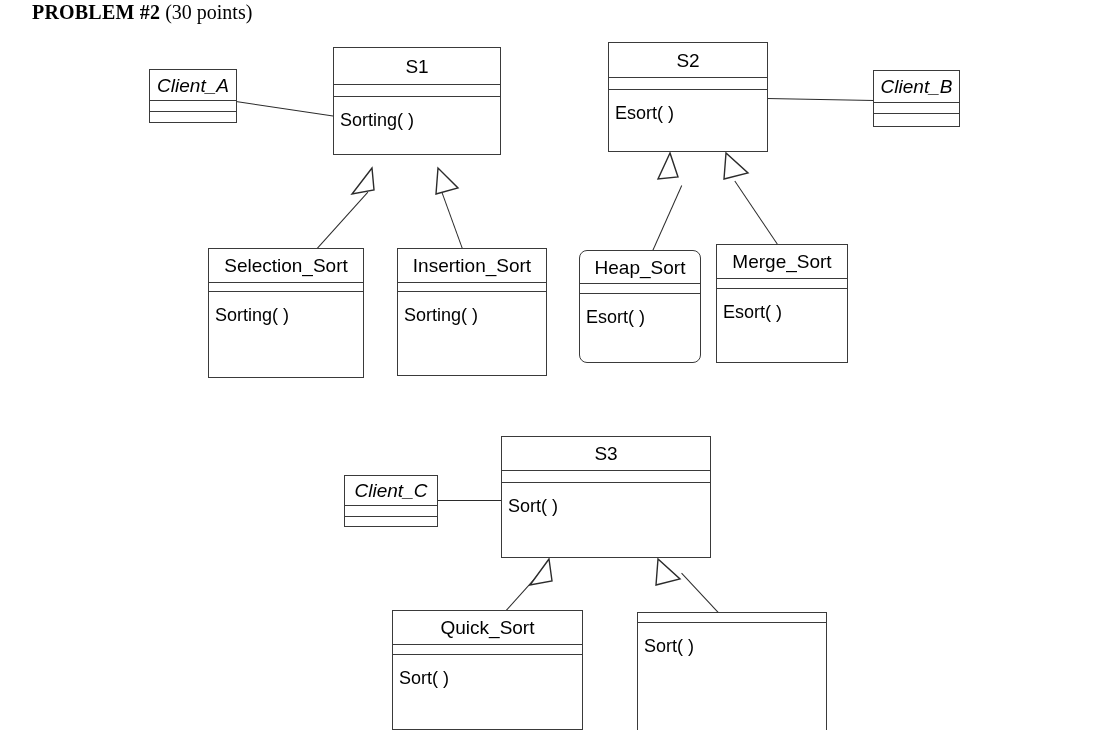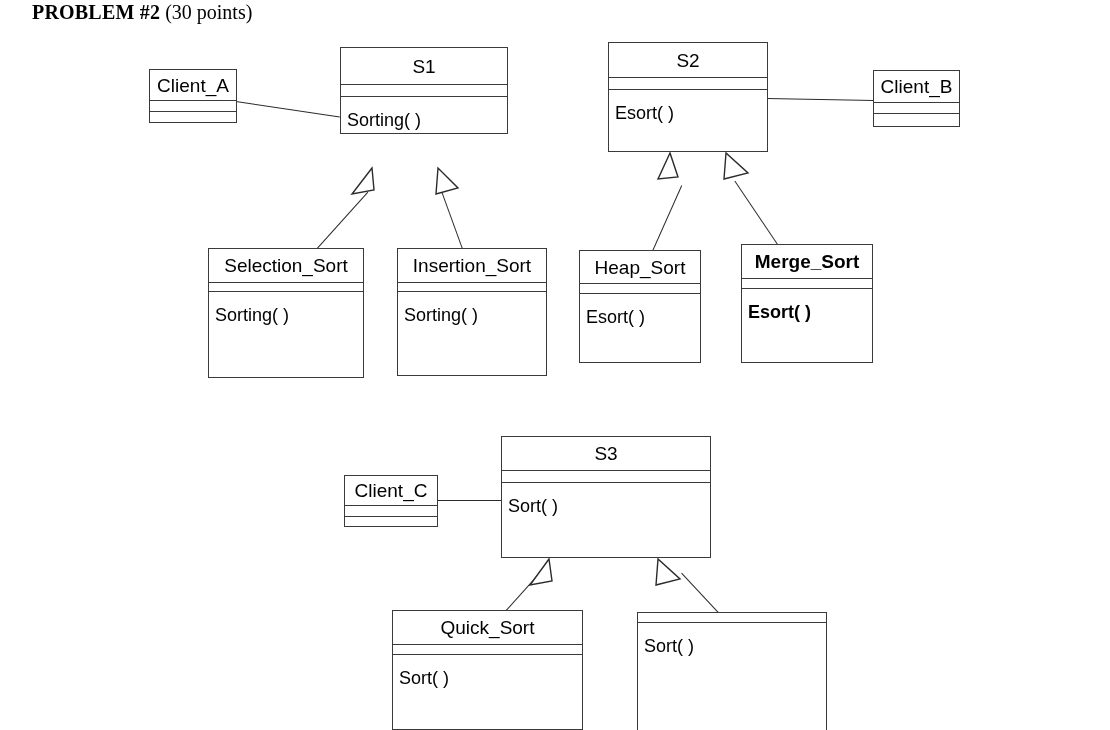--- a/index.html
+++ b/index.html
@@ -68,21 +68,21 @@
     flex: 1 1 auto;
     font-size: 18px;
     line-height: 1;
     padding-left: 6px;
     padding-top: 14px;
     white-space: nowrap;
   }
   .uml-body.empty { padding-top: 0; }
 
   
-  .client-box .uml-title { font-size: 19px; }
+  .client-box .uml-title { font-size: 19px; font-style: italic; }
 
   
   .assoc {
     position: absolute;
     height: 0;
     border-top: 1.2px solid #2b2b2b;
     transform-origin: 0 0;
     z-index: 1;
   }
   
@@ -155,21 +155,21 @@
   <svg class="gen-arrow" style="left:646px; top:557px;" width="42" height="36" viewBox="0 0 42 36">
     <polygon points="12,2 10,28 34,22"></polygon>
   </svg>
 
   <div class="uml-box client-box" style="left:149px; top:69px; width:88px; height:54px;">
     <div class="uml-title" style="height:31px;">Client_A</div>
     <div class="uml-strip" style="height:11px;"></div>
     <div class="uml-body empty"></div>
   </div>
 
-  <div class="uml-box" style="left:340px; top:47px; width:168px; height:87px;">
+  <div class="uml-box" style="left:333px; top:47px; width:168px; height:108px;">
     <div class="uml-title" style="height:37px;">S1</div>
     <div class="uml-strip" style="height:12px;"></div>
     <div class="uml-body">Sorting( )</div>
   </div>
 
   <div class="uml-box" style="left:608px; top:42px; width:160px; height:110px;">
     <div class="uml-title" style="height:35px;">S2</div>
     <div class="uml-strip" style="height:12px;"></div>
     <div class="uml-body">Esort( )</div>
   </div>
@@ -185,27 +185,27 @@
     <div class="uml-strip" style="height:9px;"></div>
     <div class="uml-body">Sorting( )</div>
   </div>
 
   <div class="uml-box" style="left:397px; top:248px; width:150px; height:128px;">
     <div class="uml-title" style="height:34px;">Insertion_Sort</div>
     <div class="uml-strip" style="height:9px;"></div>
     <div class="uml-body">Sorting( )</div>
   </div>
 
-  <div class="uml-box" style="left:579px; top:250px; width:122px; height:113px;">
+  <div class="uml-box" style="left:579px; top:250px; width:122px; height:113px;border-radius:8px;">
     <div class="uml-title" style="height:33px;">Heap_Sort</div>
     <div class="uml-strip" style="height:10px;"></div>
     <div class="uml-body">Esort( )</div>
   </div>
 
-  <div class="uml-box" style="left:741px; top:244px; width:132px; height:119px;font-weight:bold;">
+  <div class="uml-box" style="left:716px; top:244px; width:132px; height:119px;">
     <div class="uml-title" style="height:34px;">Merge_Sort</div>
     <div class="uml-strip" style="height:10px;"></div>
     <div class="uml-body">Esort( )</div>
   </div>
 
   <div class="uml-box client-box" style="left:304px; top:475px; width:94px; height:52px;margin-left:40px;">
     <div class="uml-title" style="height:30px;">Client_C</div>
     <div class="uml-strip" style="height:11px;"></div>
     <div class="uml-body empty"></div>
   </div>

